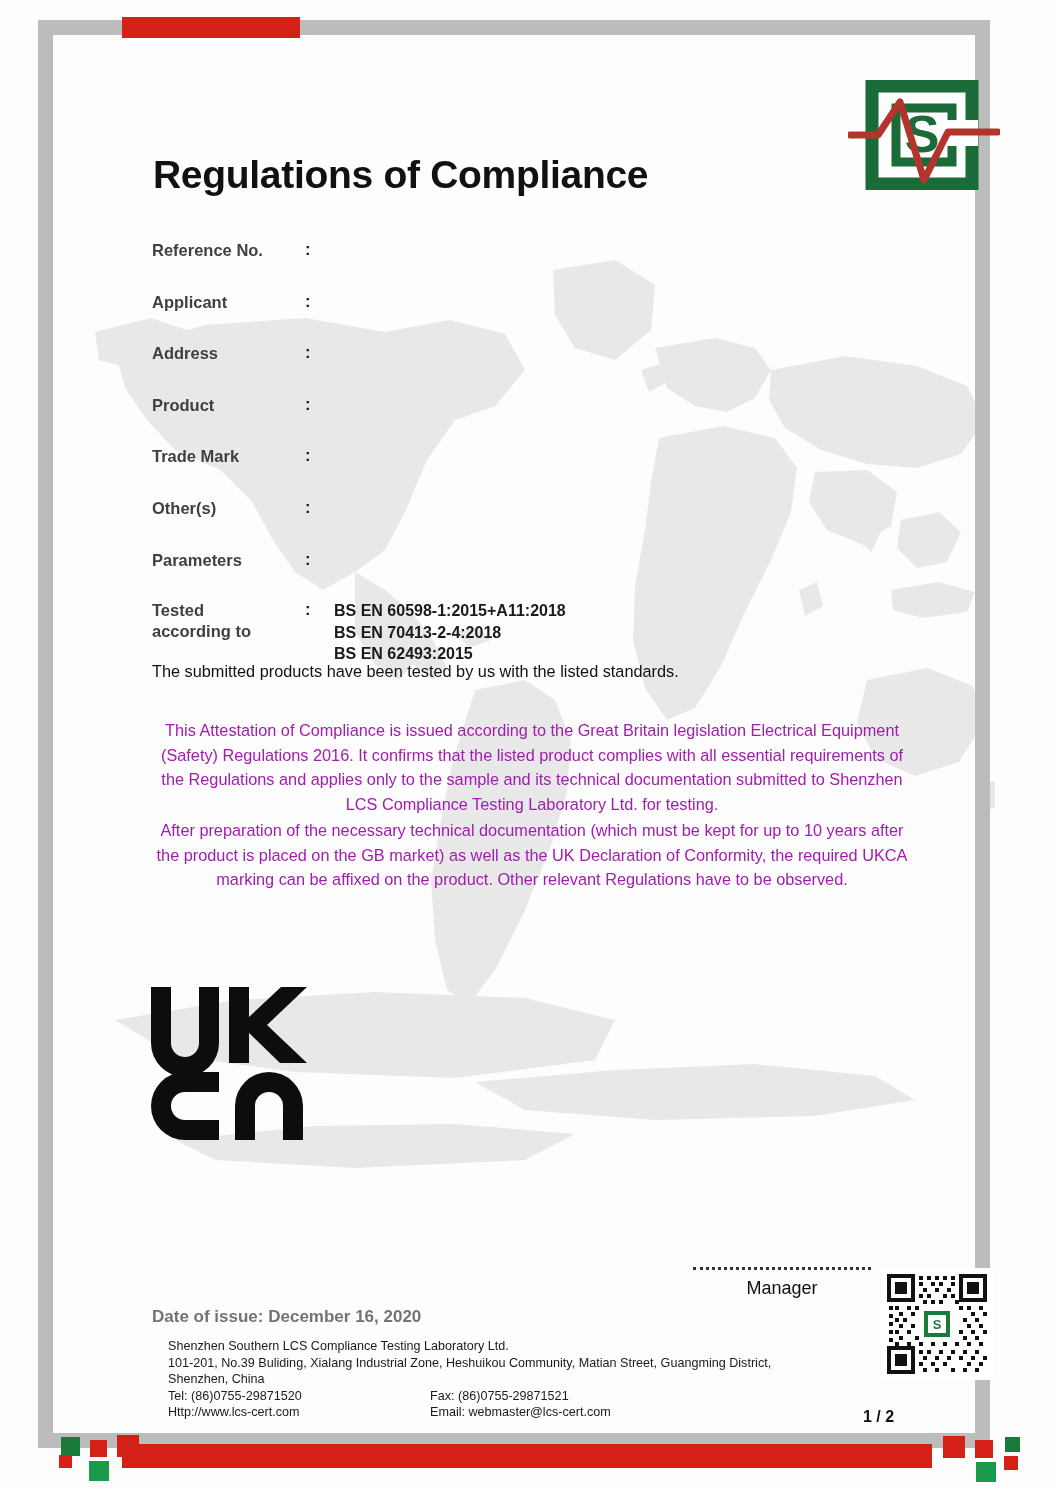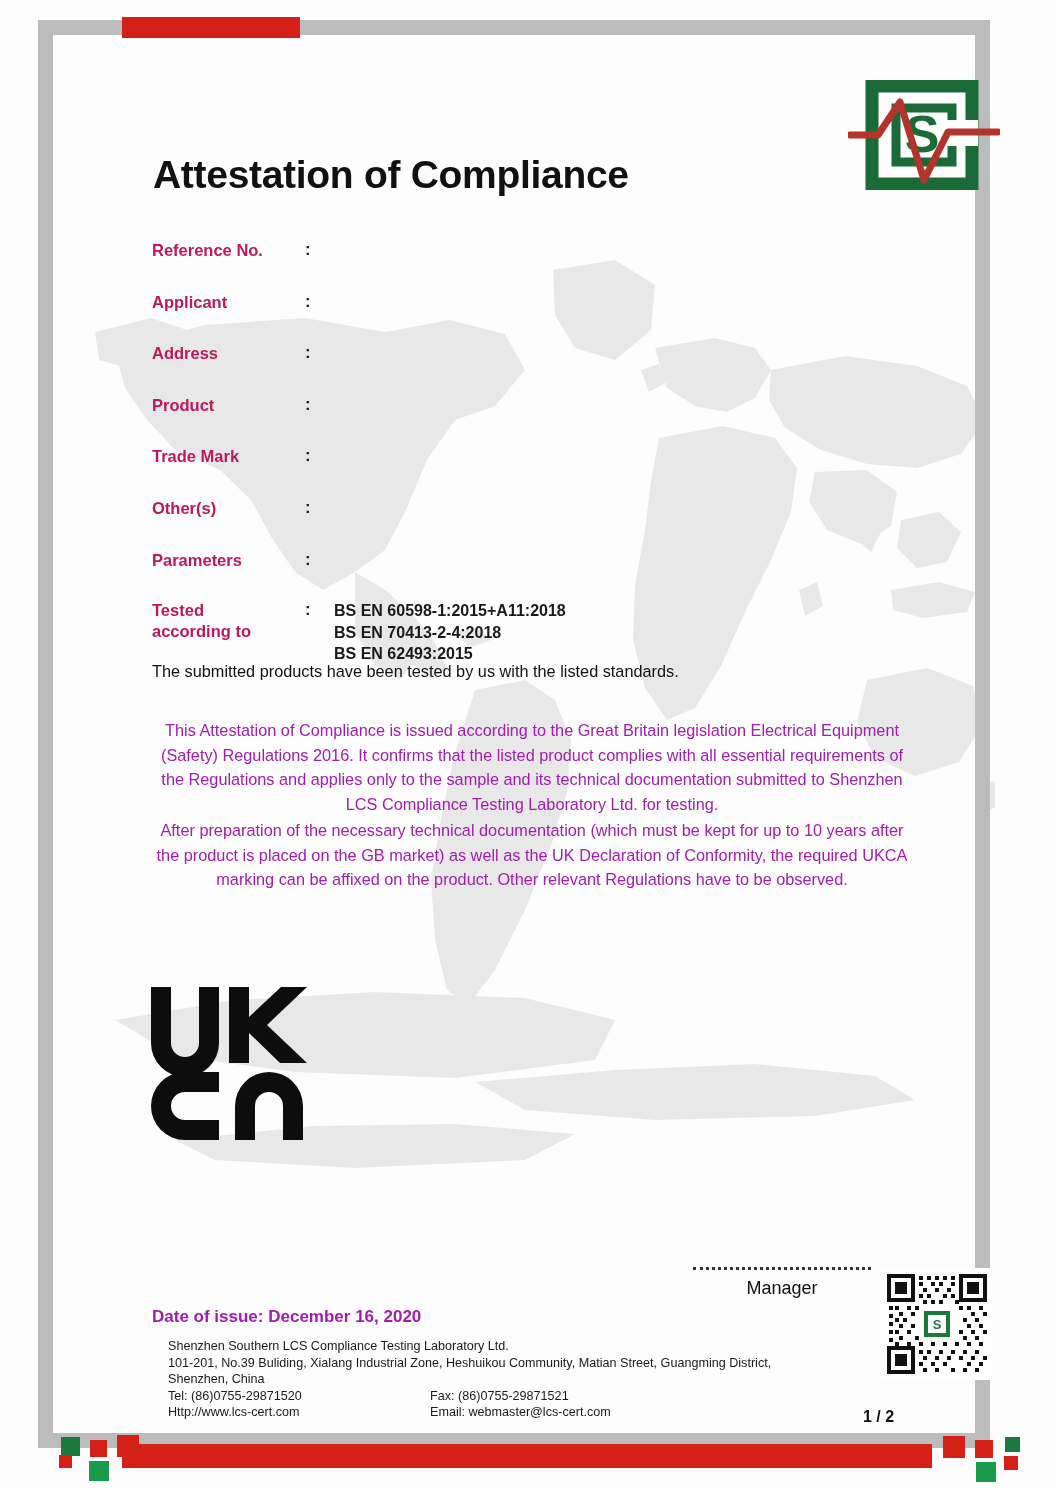--- a/index.html
+++ b/index.html
@@ -61,21 +61,21 @@
   #logo {
     position: absolute;
     left: 795px; top: 45px;
     width: 152px; height: 110px;
   }
 
   
   .field-row { position: absolute; left: 99px; width: 760px; }
   .field-label {
     position: absolute; left: 0; top: 0;
-    font-size: 16.5px; font-weight: bold; color: #be185d;
+    font-size: 16.5px; font-weight: bold; color: #404040;
     white-space: pre-line; line-height: 21px;
   }
   .field-colon {
     position: absolute; left: 153px; top: 0;
     font-size: 16.5px; font-weight: bold; color: #1a1a1a;
   }
   .field-value {
     position: absolute; left: 182px; top: 0;
     font-size: 16px; font-weight: bold; color: #1a1a1a;
     line-height: 21.5px; white-space: pre-line;
@@ -101,21 +101,21 @@
     width: 178px; height: 3px;
     border-top: 3px dotted #333;
   }
   #sig-label {
     position: absolute; left: 640px; top: 1243px;
     width: 178px; text-align: center;
     font-size: 18px; color: #111;
   }
   #date-issue {
     position: absolute; left: 99px; top: 1272px;
-    font-size: 17px; font-weight: bold; color: #a21caf;
+    font-size: 17px; font-weight: bold; color: #737373;
   }
   #addr-block {
     position: absolute; left: 115px; top: 1303px;
     font-size: 12.6px; color: #1a1a1a; line-height: 16.5px;
   }
   .addr-cols { position: relative; width: 560px; }
   .addr-col-b { position: absolute; left: 262px; top: 0; }
   #page-num {
     position: absolute; left: 810px; top: 1373px;
     font-size: 16px; font-weight: bold; color: #111;
@@ -197,21 +197,21 @@
       <rect x="44" y="24" width="64" height="62" fill="none" stroke="#ffffff" stroke-width="9"></rect>
       <rect x="48" y="28" width="56" height="54" fill="none" stroke="#1a6b38" stroke-width="9"></rect>
 
       <rect x="96" y="40" width="34" height="26" fill="#ffffff"></rect>
 
       <text x="74" y="72" font-family="&quot;Liberation Sans&quot;, sans-serif" font-size="52" font-weight="bold" fill="#1a6b38" text-anchor="middle">S</text>
 
       <path d="M2 55 L30 55 L52 22 L76 100 L100 52 L122 52 L150 52" fill="none" stroke="#b3342c" stroke-width="7" stroke-linejoin="round" stroke-linecap="round"></path>
     </svg>
 
-    <div id="title">Attestation of Compliance</div>
+    <div id="title">Regulations of Compliance</div>
 
     <div class="field-row" style="top:205px;">
       <span class="field-label">Reference No.</span>
       <span class="field-colon">:</span>
       <span class="field-value"></span>
     </div>
     <div class="field-row" style="top:257px;">
       <span class="field-label">Applicant</span>
       <span class="field-colon">:</span>
       <span class="field-value"></span>

